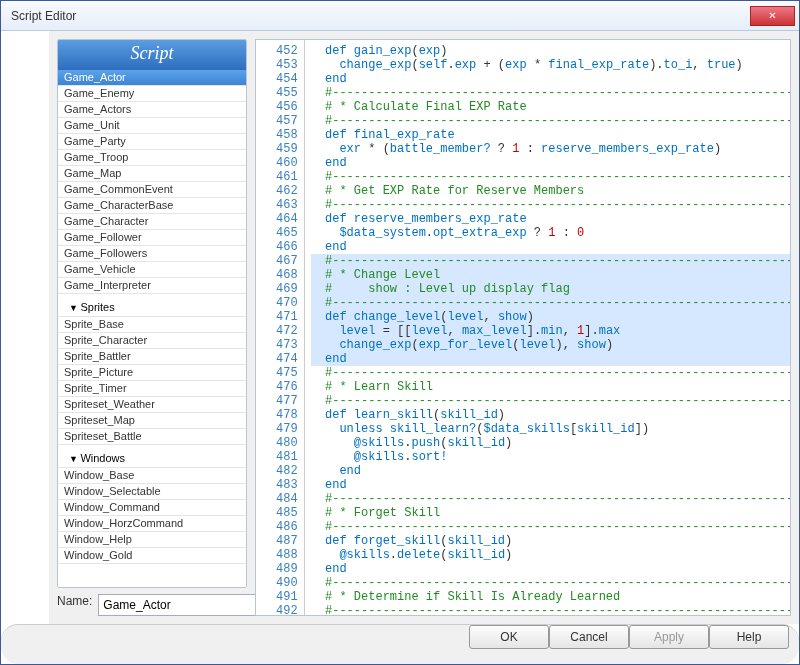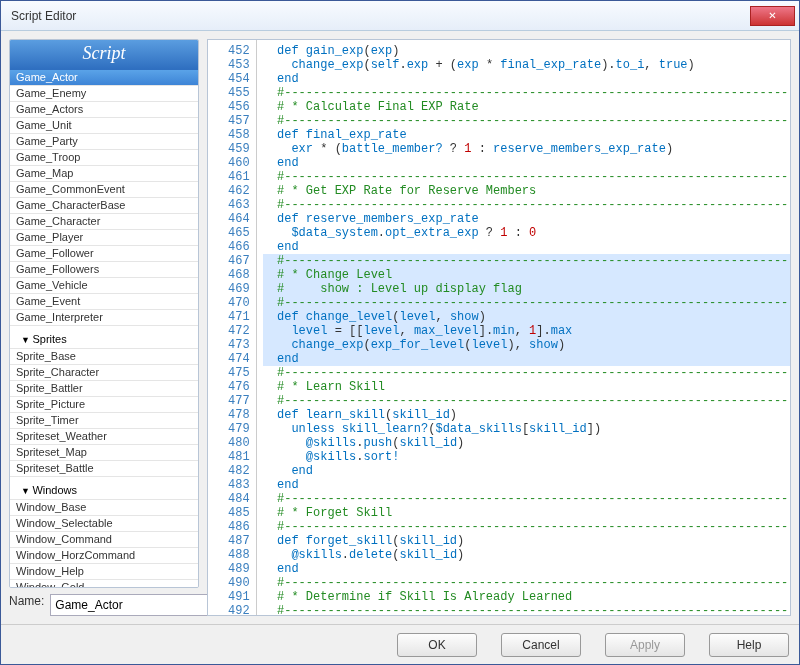--- a/index.html
+++ b/index.html
@@ -38,20 +38,21 @@
     font-size: 10px; color: #333;
   }
   .winbtn.close { background: linear-gradient(#e78, #c33); color:#fff; border-color:#a22; width: 45px;}
   .dlgbody {
     flex: 1;
     background: #f0f0f0;
     padding: 8px;
     display: flex;
     gap: 8px;
     overflow: hidden;
+    margin-left: 48px;
   }
   .leftcol {
     width: 190px;
     display: flex;
     flex-direction: column;
     gap: 6px;
   }
   .panel {
     border: 1px solid #b8c5d6;
     background: #fff;
@@ -148,23 +149,23 @@
   .tok-cmt { color: #228b22; }
   .tok-gv  { color: #0070c0; text-align: center; }
   .tok-iv  { color: #0070c0; }
   .tok-plain { color: #333; }
   .btnbar {
     height: 40px;
     border-top: 1px solid #ccc;
     background: #f0f0f0;
     display: flex;
     justify-content: flex-end;
-    align-items: center;
-    gap: 24px;
+    gap: 0;
     padding: 0 10px;
+    border-radius: 17px;
   }
   .btn {
     min-width: 80px;
     height: 24px;
     background: linear-gradient(#fdfdfd,#e5e5e5);
     border: 1px solid #999;
     border-radius: 3px;
     font-size: 12px;
     color: #333;
     cursor: pointer;
@@ -200,25 +201,23 @@
             <div class="item selected">Game_Actor</div>
             <div class="item">Game_Enemy</div>
             <div class="item">Game_Actors</div>
             <div class="item">Game_Unit</div>
             <div class="item">Game_Party</div>
             <div class="item">Game_Troop</div>
             <div class="item">Game_Map</div>
             <div class="item">Game_CommonEvent</div>
             <div class="item">Game_CharacterBase</div>
             <div class="item">Game_Character</div>
-            <div class="item">Game_Player</div>
             <div class="item">Game_Follower</div>
             <div class="item">Game_Followers</div>
             <div class="item">Game_Vehicle</div>
-            <div class="item">Game_Event</div>
             <div class="item">Game_Interpreter</div>
             <div class="item section">Sprites</div>
             <div class="item">Sprite_Base</div>
             <div class="item">Sprite_Character</div>
             <div class="item">Sprite_Battler</div>
             <div class="item">Sprite_Picture</div>
             <div class="item">Sprite_Timer</div>
             <div class="item">Spriteset_Weather</div>
             <div class="item">Spriteset_Map</div>
             <div class="item">Spriteset_Battle</div>

